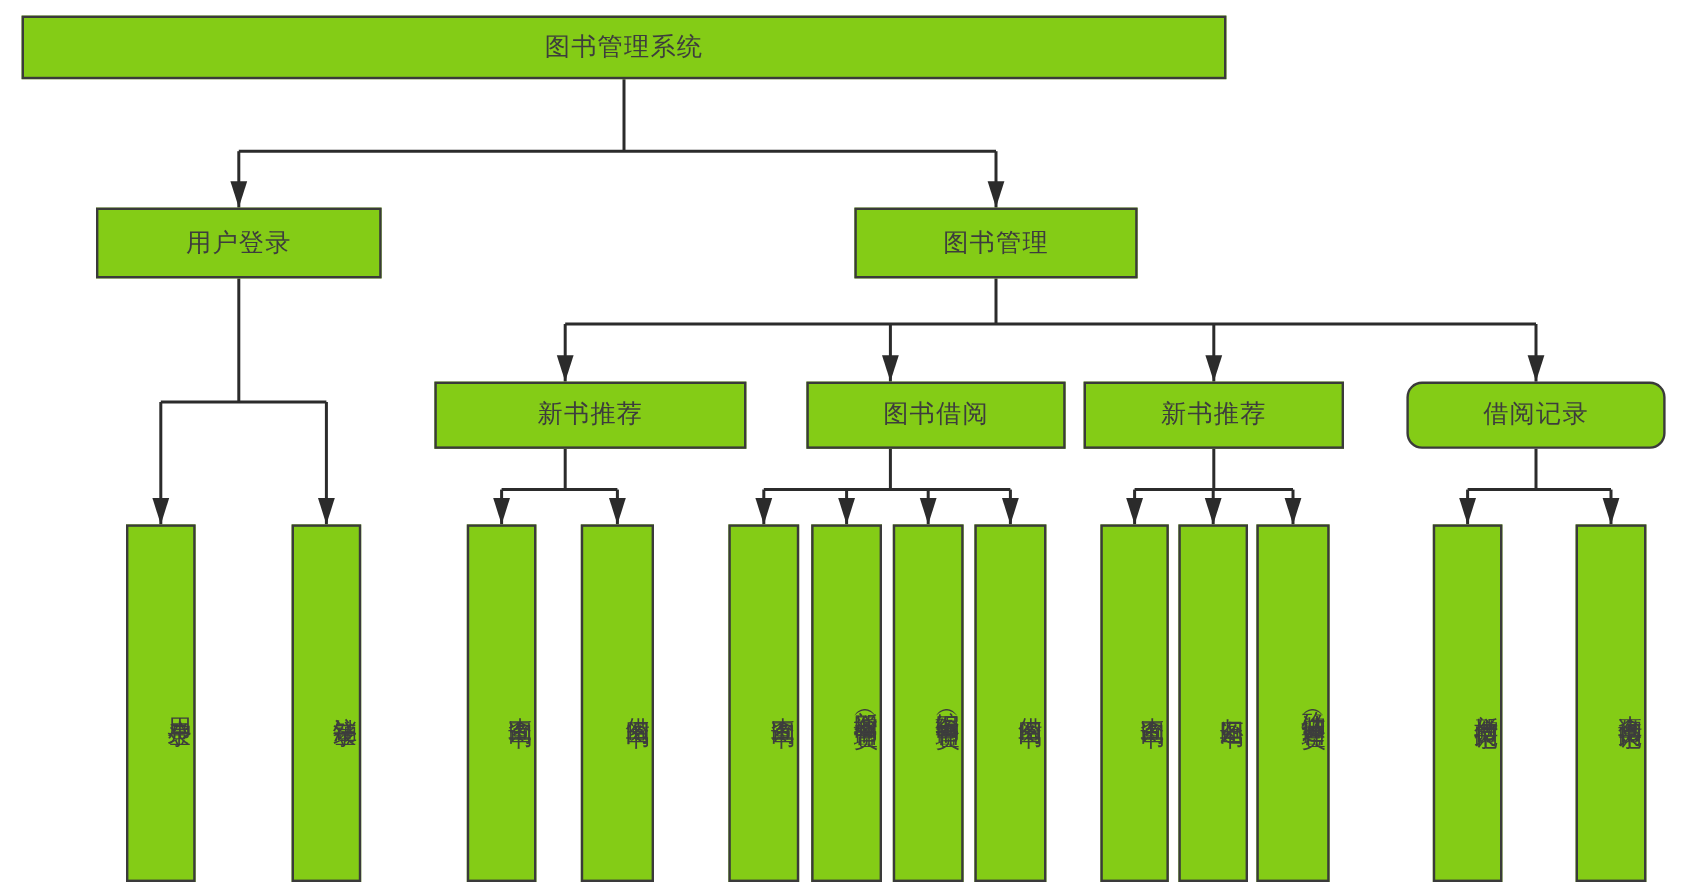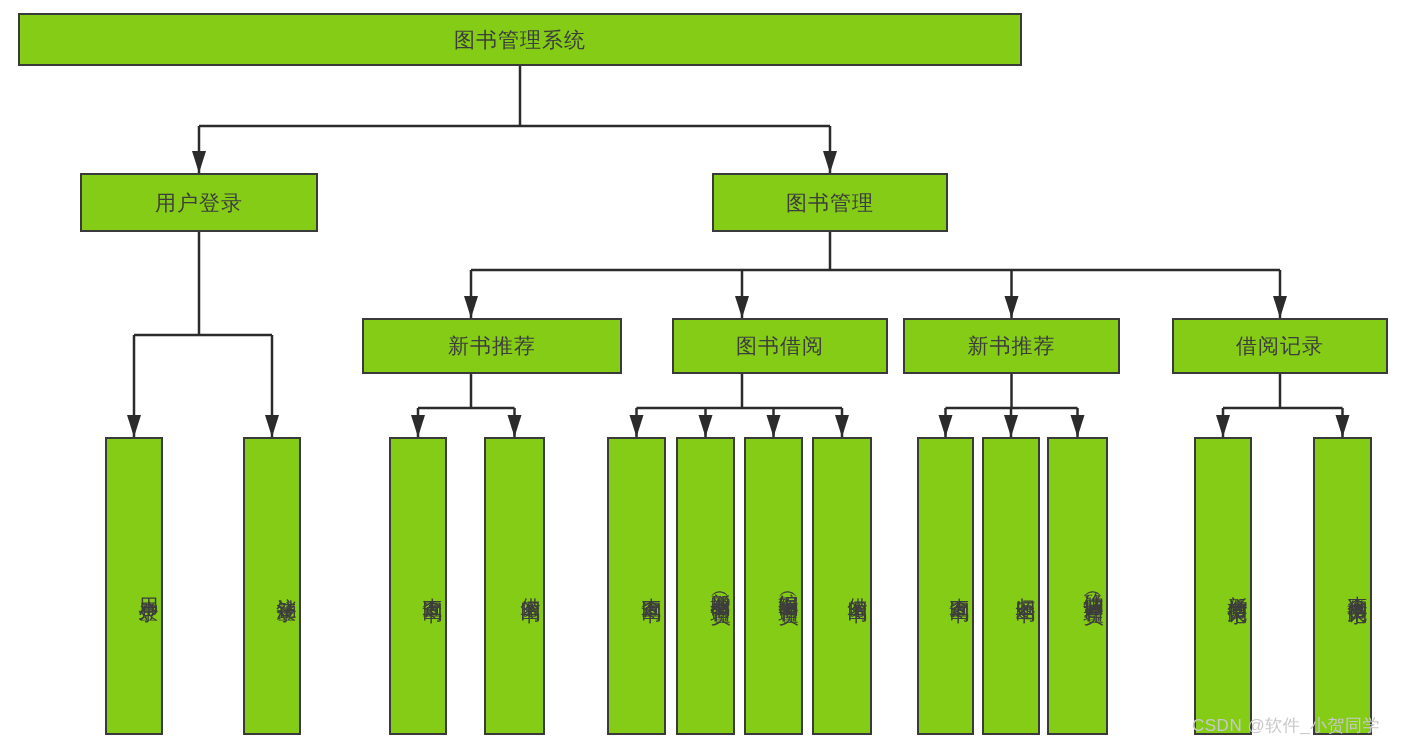--- a/index.html
+++ b/index.html
@@ -112,21 +112,21 @@
       </div>
       <div class="node horiz" style="left: 362px; top: 318px; width: 260px; height: 56px;">
         <span class="lbl">新书推荐</span>
       </div>
       <div class="node horiz" style="left: 634px; top: 318px; width: 216px; height: 56px; margin-left: 38px;">
         <span class="lbl">图书借阅</span>
       </div>
       <div class="node horiz" style="left: 903px; top: 318px; width: 217px; height: 56px;">
         <span class="lbl">新书推荐</span>
       </div>
-      <div class="node horiz" style="left: 1172px; top: 318px; width: 216px; height: 56px;">
+      <div class="node horiz" style="left: 1172px; top: 318px; width: 216px; height: 56px; border-radius: 13px;">
         <span class="lbl">借阅记录</span>
       </div>
       <div class="node vert" style="left: 105px; top: 437px; width: 58px; height: 298px;">
         <span class="lbl">用户登录</span>
       </div>
       <div class="node vert" style="left: 243px; top: 437px; width: 58px; height: 298px;">
         <span class="lbl">注销登录</span>
       </div>
       <div class="node vert" style="left: 389px; top: 437px; width: 58px; height: 298px;">
         <span class="lbl">查询图书</span>
@@ -155,14 +155,13 @@
       <div class="node vert" style="left: 1047px; top: 437px; width: 61px; height: 298px;">
         <span class="lbl">确认归还（管理员）</span>
       </div>
       <div class="node vert" style="left: 1194px; top: 437px; width: 58px; height: 298px;">
         <span class="lbl">新增借阅记录</span>
       </div>
       <div class="node vert" style="left: 1313px; top: 437px; width: 59px; height: 298px;">
         <span class="lbl">查询借阅记录</span>
       </div>
     </div>
-  <div class="watermark" style="left: 1192px; top: 714px; color: rgb(200, 200, 200);">CSDN @软件_小贺同学</div>
 </div>
 
 </body></html>

